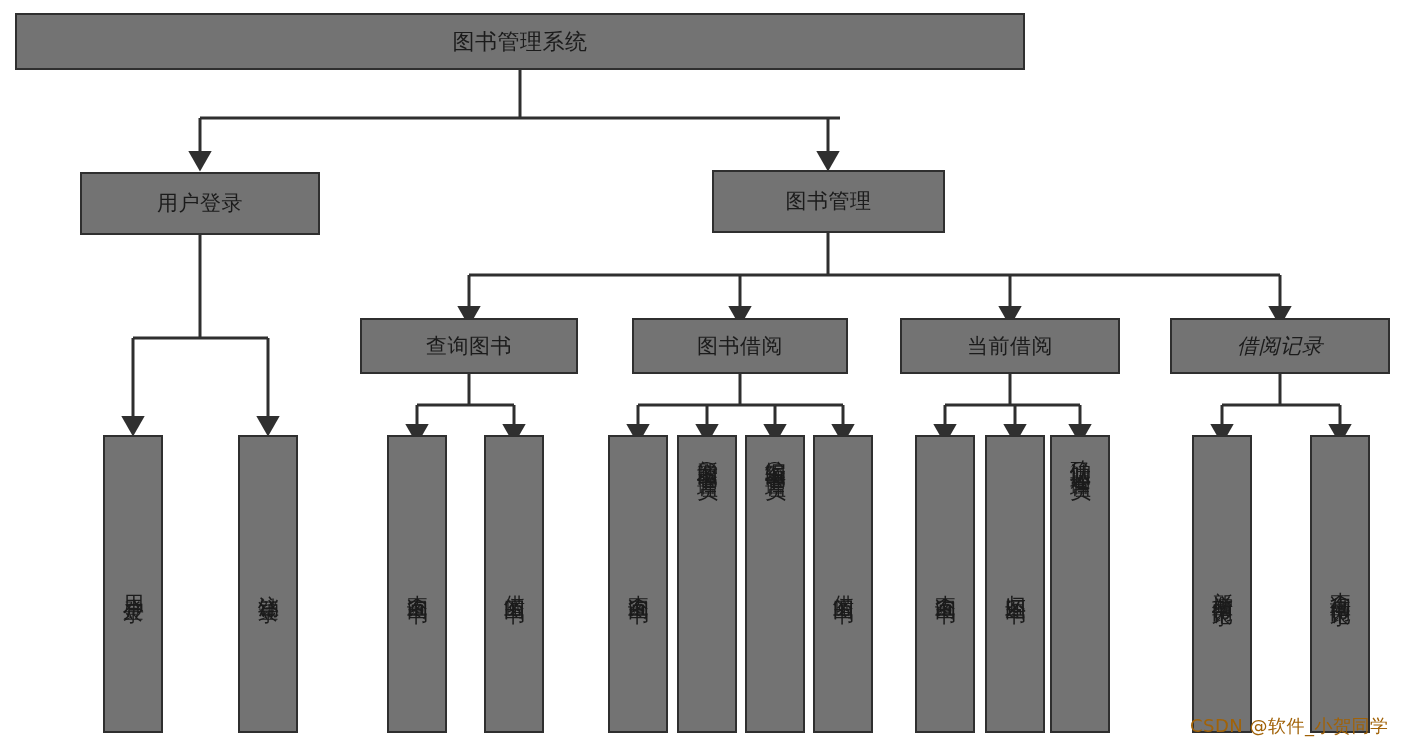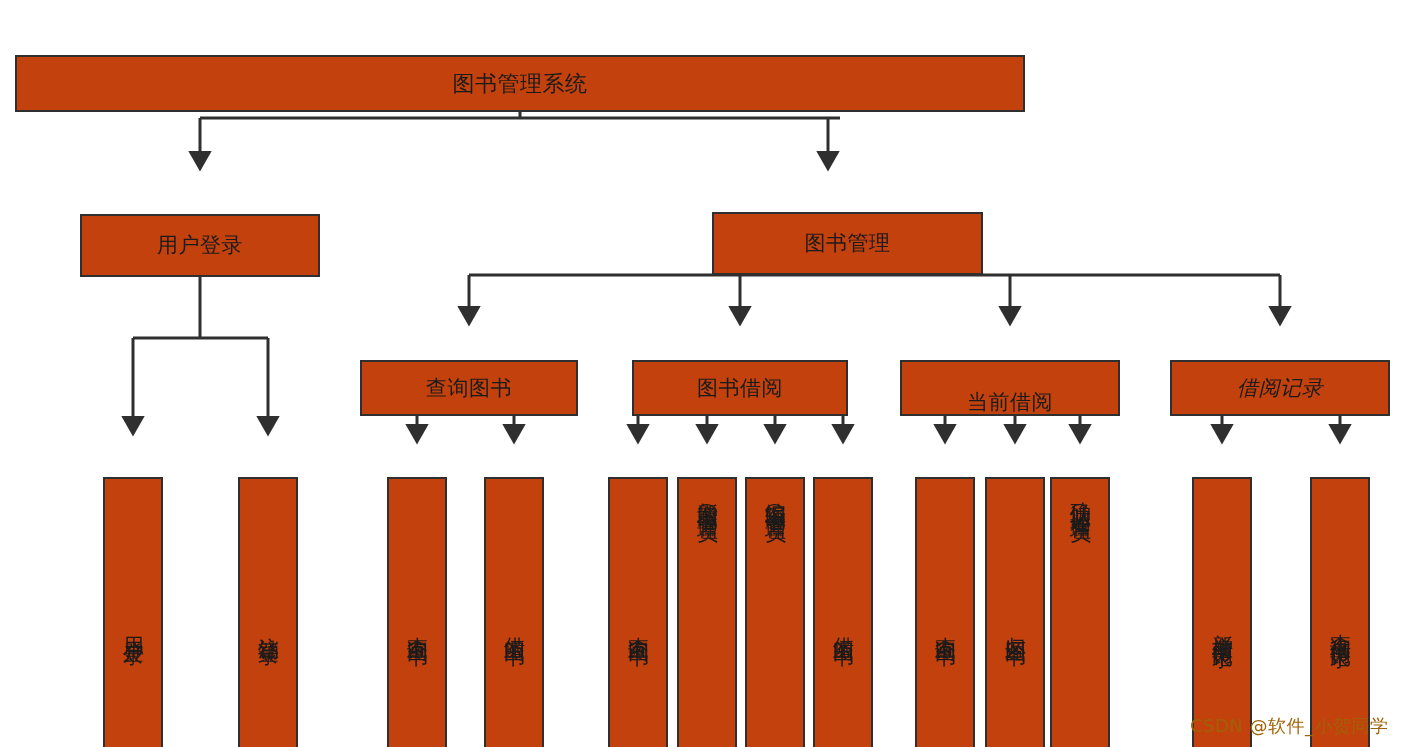--- a/index.html
+++ b/index.html
@@ -22,27 +22,26 @@
     position: absolute;
     left: 0;
     top: 0;
     width: 1405px;
     height: 747px;
     pointer-events: none;
   }
   .node {
     position: absolute;
     box-sizing: border-box;
-    background: #c2410c;
+    background: #737373;
     border: 2px solid #2f2f2f;
     display: flex;
     align-items: center;
     justify-content: center;
     color: #1b1b1b;
-    margin-top: 42px;
   }
   .node-label {
     display: block;
     text-align: center;
     line-height: 1.08;
     letter-spacing: 0.5px;
   }
   
   .node.horiz .node-label {
     font-size: 21px;
@@ -132,31 +131,31 @@
     </g>
   </svg>
 
   <div class="node horiz root" style="left:15px; top:13px; width:1010px; height:57px;">
     <span class="node-label">图书管理系统</span>
   </div>
 
   <div class="node horiz" style="left:80px; top:172px; width:240px; height:63px;">
     <span class="node-label">用户登录</span>
   </div>
-  <div class="node horiz" style="left:712px; top:170px; width:271px; height:63px;">
+  <div class="node horiz" style="left:712px; top:170px; width:233px; height:63px;">
     <span class="node-label">图书管理</span>
   </div>
 
   <div class="node horiz" style="left:360px; top:318px; width:218px; height:56px;">
     <span class="node-label">查询图书</span>
   </div>
   <div class="node horiz" style="left:632px; top:318px; width:216px; height:56px;">
     <span class="node-label">图书借阅</span>
   </div>
-  <div class="node horiz" style="left:900px; top:318px; width:220px; height:56px;align-items:flex-end;">
+  <div class="node horiz" style="left:900px; top:318px; width:220px; height:56px;">
     <span class="node-label">当前借阅</span>
   </div>
   <div class="node horiz" style="left:1170px; top:318px; width:220px; height:56px;font-style:italic;">
     <span class="node-label">借阅记录</span>
   </div>
 
   <div class="node vert centered" style="left:103px; top:435px; width:60px; height:298px;">
     <span class="node-label">用户登录</span>
   </div>
   <div class="node vert centered" style="left:238px; top:435px; width:60px; height:298px;">

